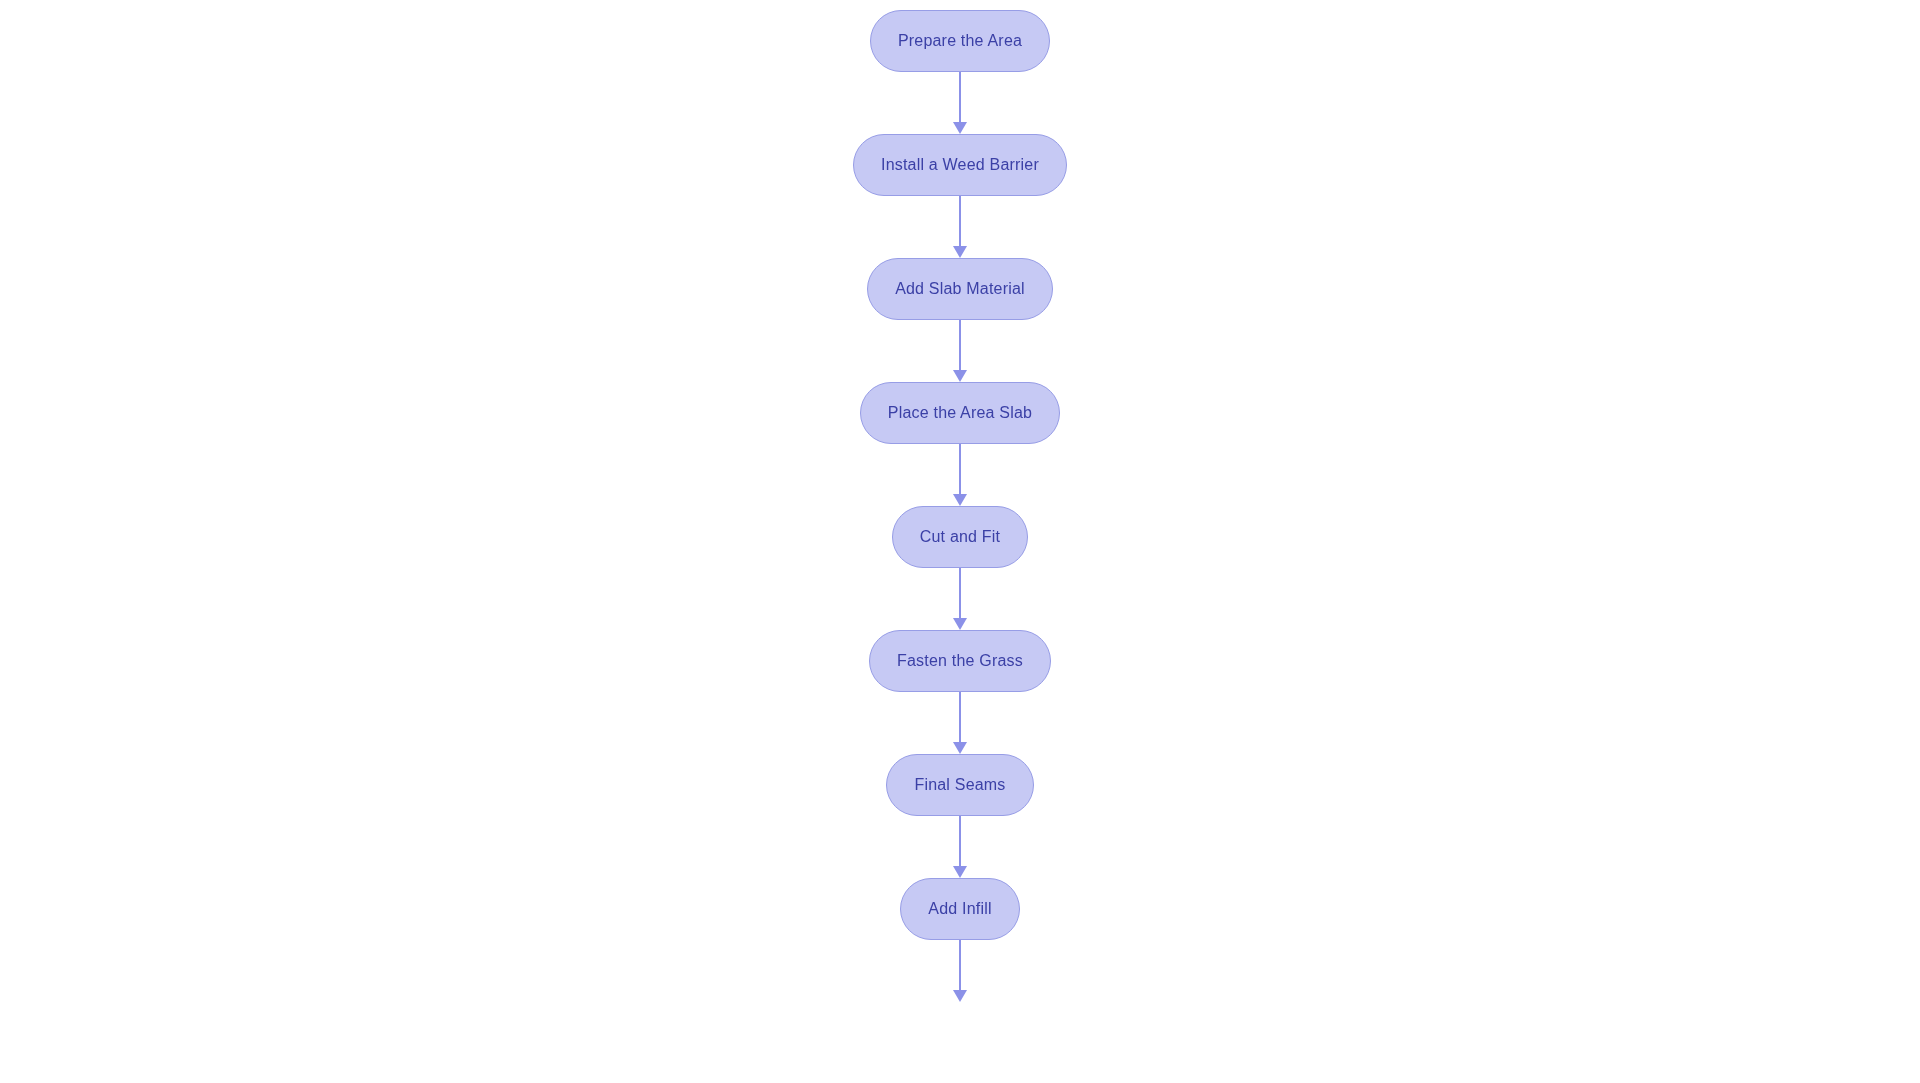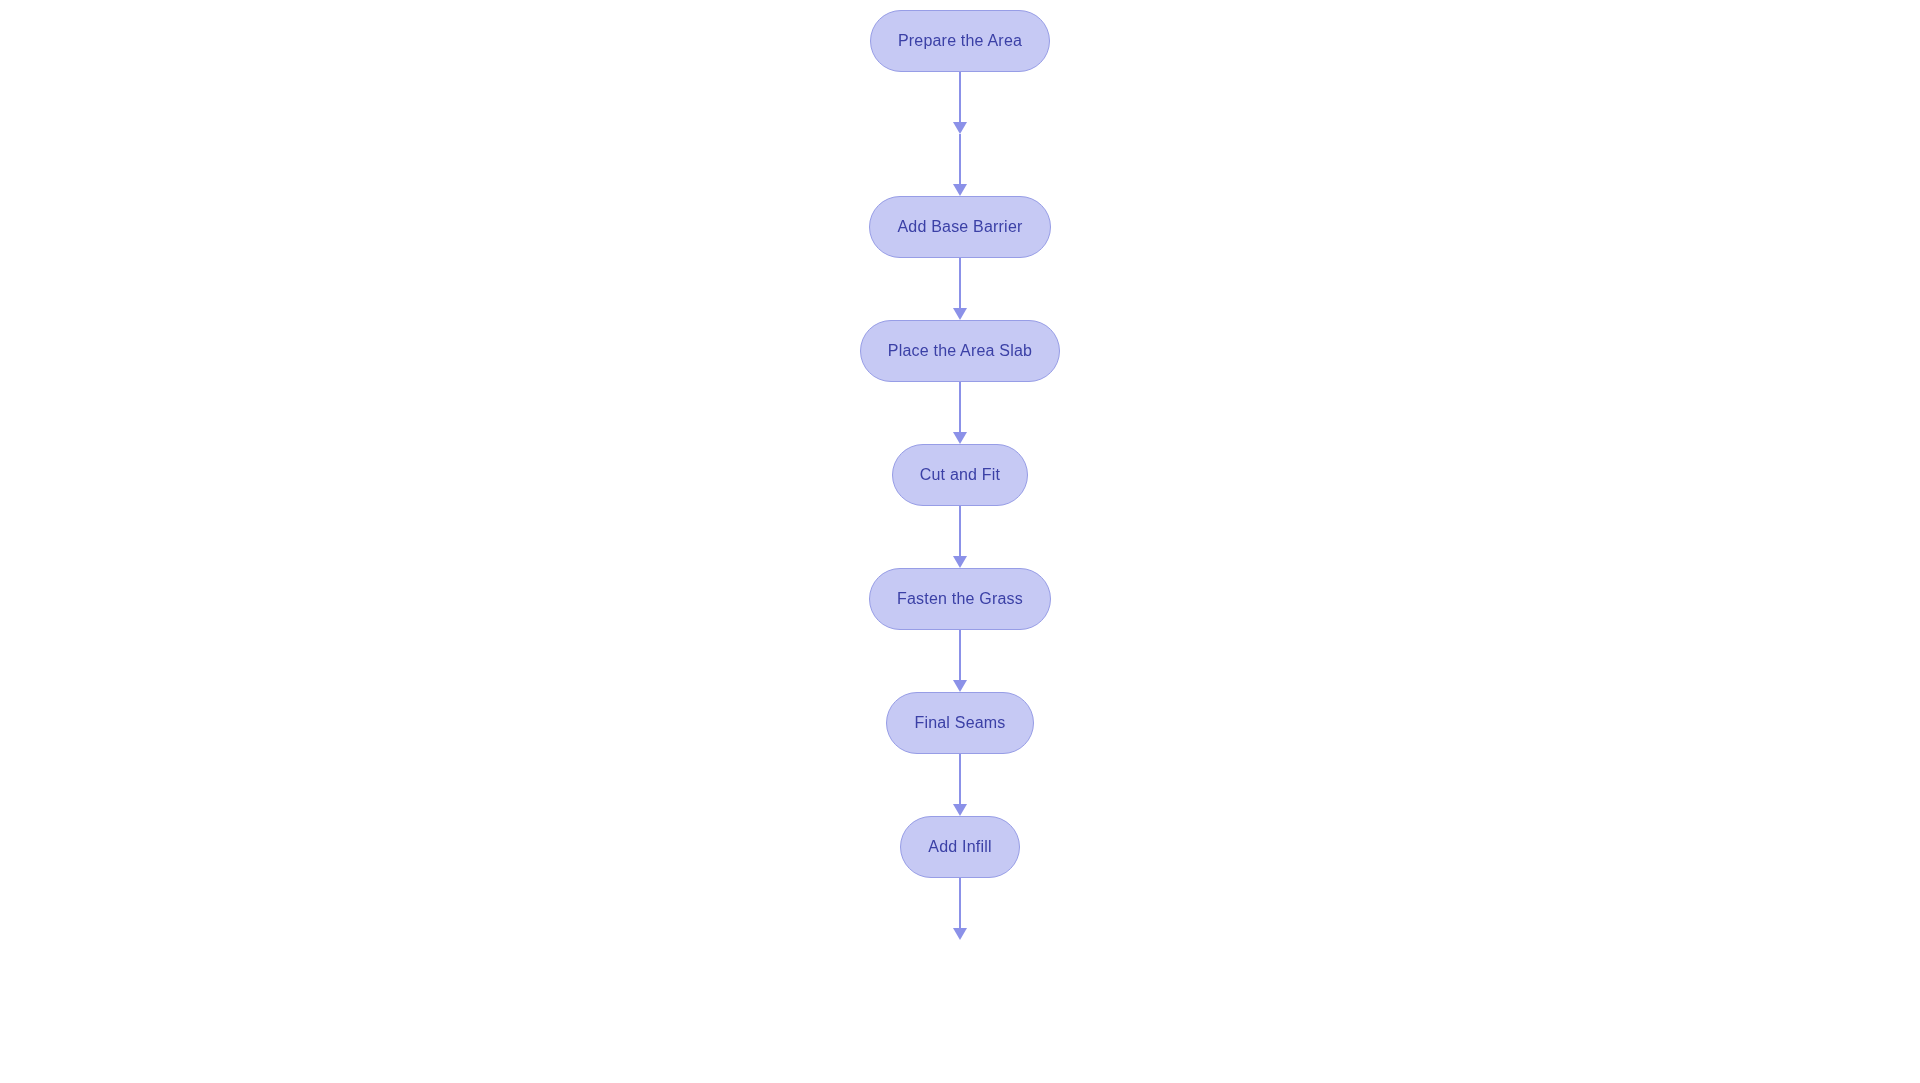--- a/index.html
+++ b/index.html
@@ -70,26 +70,29 @@
 <body>
 
 <div class="flowchart">
     <div class="node">
       <span class="node-label">Prepare the Area</span>
     </div>
     <div class="connector">
       <div class="line"></div>
       <div class="arrowhead"></div>
     </div>
+    <div class="node">
+      <span class="node-label">Install a Weed Barrier</span>
+    </div>
     <div class="connector">
       <div class="line"></div>
       <div class="arrowhead"></div>
     </div>
     <div class="node">
-      <span class="node-label">Add Base Barrier</span>
+      <span class="node-label">Add Slab Material</span>
     </div>
     <div class="connector">
       <div class="line"></div>
       <div class="arrowhead"></div>
     </div>
     <div class="node">
       <span class="node-label">Place the Area Slab</span>
     </div>
     <div class="connector">
       <div class="line"></div>

